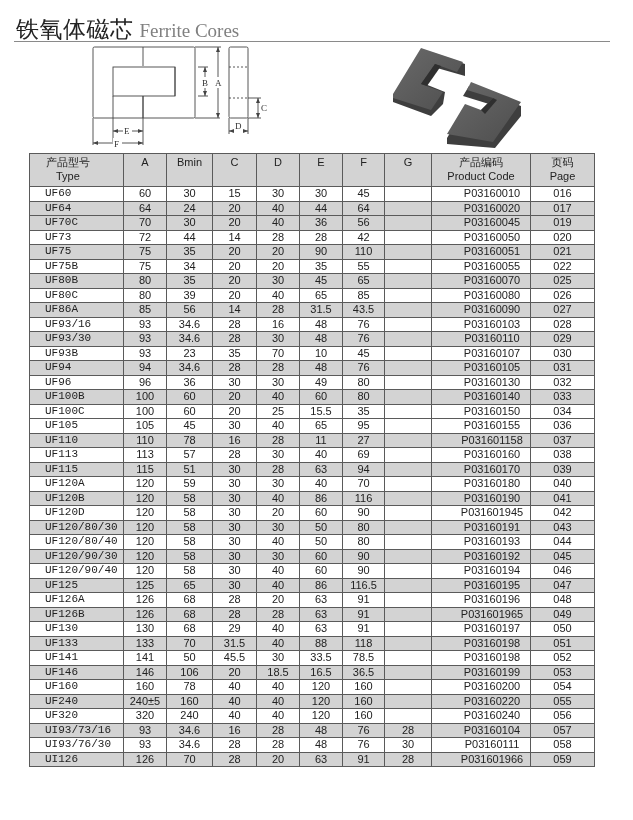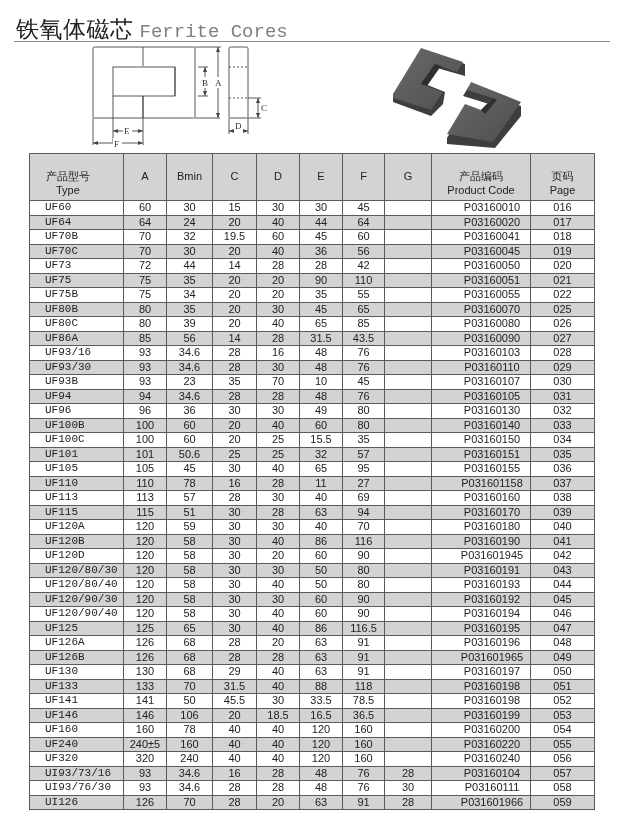--- a/index.html
+++ b/index.html
@@ -1,30 +1,30 @@
 <!DOCTYPE html>
 <html><head>
 <meta charset="utf-8">
 <style>
   html, body { margin:0; padding:0; background:#ffffff; }
   body { width:633px; height:820px; position:relative; overflow:hidden;
          font-family:"DejaVu Sans", "Liberation Sans", sans-serif; color:#222; }
   .title { position:absolute; left:16px; top:14px; height:28px; white-space:nowrap; }
   .title .zh { font-size:23px; color:#222; letter-spacing:0.5px; vertical-align:baseline; }
-  .title .en { font-size:19px; color:#808080; margin-left:6px; font-family:Liberation Mono, monospace; }
+  .title .en { font-size:19px; color:#808080; margin-left:6px; font-family:Liberation Serif, serif; }
   .rule { position:absolute; left:14px; top:41px; width:596px; height:0; border-top:1.5px solid #8a8a8a; }
 
   .diagram { position:absolute; left:80px; top:42px; width:200px; height:110px; }
   .photo { position:absolute; left:385px; top:44px; width:145px; height:105px; }
 
   table.spec { position:absolute; left:29px; top:153px; border-collapse:collapse;
                font-family:"Liberation Sans", sans-serif; font-size:11px; color:#222; }
   table.spec th, table.spec td { border:1px solid #5a5a5a; padding:0; }
   table.spec th { background:#d3d3d3; font-weight:normal; height:31px; vertical-align:top;
-                  line-height:14px; padding-top:15px; text-align:center;margin-left:12px; }
+                  line-height:14px; padding-top:1px; text-align:center;margin-left:12px; }
   table.spec th.type { text-align:left; padding-left:16px; }
   table.spec th.type span.l2 { padding-left:10px;text-align:right; }
   table.spec td { height:13.5px; line-height:13px; text-align:center; }
   table.spec td.type { text-align:left; padding-left:15px;font-family:Liberation Mono, monospace; }
   table.spec td.code { text-align:center; padding-left:22px; }
   table.spec tr.g td { background:#d3d3d3; }
   table.spec tr.w td { background:#ffffff; }
 </style>
 </head>
 <body>
@@ -166,32 +166,20 @@
         <td>64</td>
         <td>24</td>
         <td>20</td>
         <td>40</td>
         <td>44</td>
         <td>64</td>
         <td></td>
         <td class="code">P03160020</td>
         <td>017</td>
       </tr>
-      <tr class="w">
-        <td class="type">UF70B</td>
-        <td>70</td>
-        <td>32</td>
-        <td>19.5</td>
-        <td>60</td>
-        <td>45</td>
-        <td>60</td>
-        <td></td>
-        <td class="code">P03160041</td>
-        <td>018</td>
-      </tr>
       <tr class="g">
         <td class="type">UF70C</td>
         <td>70</td>
         <td>30</td>
         <td>20</td>
         <td>40</td>
         <td>36</td>
         <td>56</td>
         <td></td>
         <td class="code">P03160045</td>
@@ -346,32 +334,20 @@
         <td>100</td>
         <td>60</td>
         <td>20</td>
         <td>25</td>
         <td>15.5</td>
         <td>35</td>
         <td></td>
         <td class="code">P03160150</td>
         <td>034</td>
       </tr>
-      <tr class="g">
-        <td class="type">UF101</td>
-        <td>101</td>
-        <td>50.6</td>
-        <td>25</td>
-        <td>25</td>
-        <td>32</td>
-        <td>57</td>
-        <td></td>
-        <td class="code">P03160151</td>
-        <td>035</td>
-      </tr>
       <tr class="w">
         <td class="type">UF105</td>
         <td>105</td>
         <td>45</td>
         <td>30</td>
         <td>40</td>
         <td>65</td>
         <td>95</td>
         <td></td>
         <td class="code">P03160155</td>

